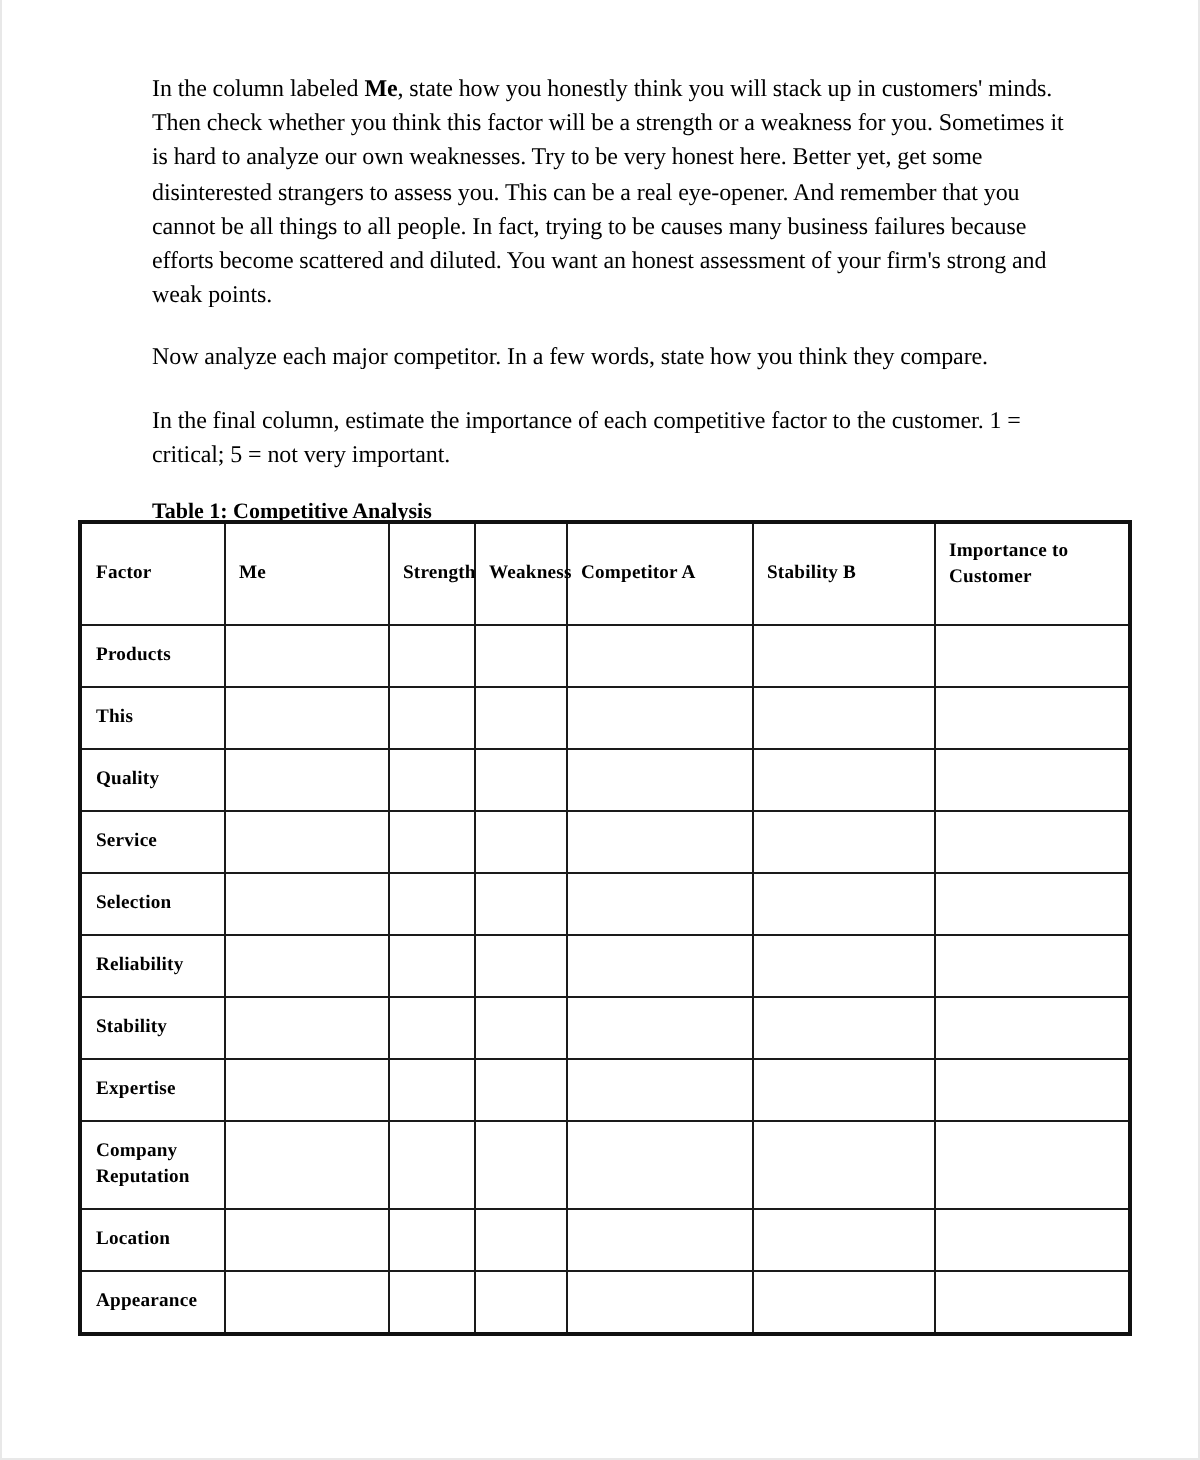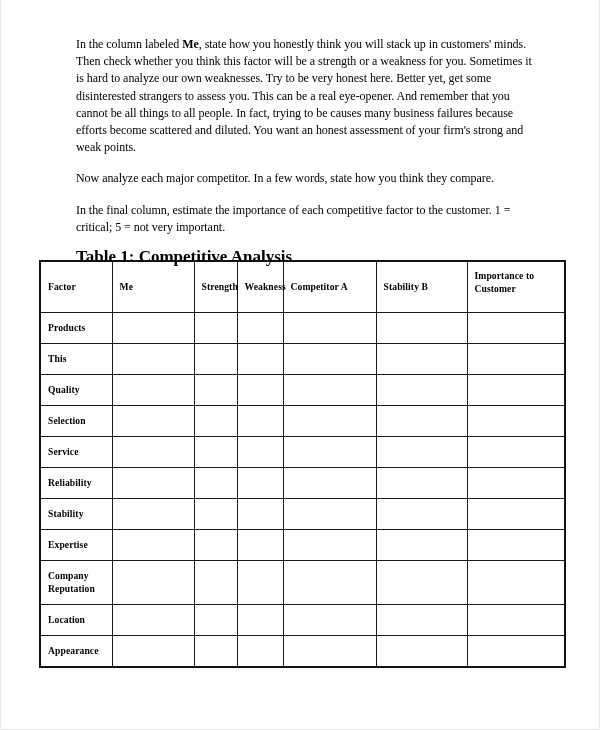--- a/index.html
+++ b/index.html
@@ -38,21 +38,21 @@
     letter-spacing: -0.05px;
   }
   p.body-par.tight {
     margin-bottom: 13px;
   }
   .bold {
     font-weight: bold;
   }
   .table-caption {
     margin: 0;
-    font-size: 17px;
+    font-size: 11px;
     font-weight: bold;
     line-height: 15px;
   }
   
   #table-wrap {
     position: absolute;
     left: 38px;
     top: 260px;
     width: 525px;
   }
@@ -172,31 +172,31 @@
           <td>Quality</td>
           <td class="cell-empty"></td>
           <td class="cell-empty"></td>
           <td class="cell-empty"></td>
           <td class="cell-empty"></td>
           <td class="cell-empty"></td>
           <td class="cell-empty"></td>
         </tr>
 
         <tr>
+          <td>Service</td>
+          <td class="cell-empty"></td>
+          <td class="cell-empty"></td>
+          <td class="cell-empty"></td>
+          <td class="cell-empty"></td>
+          <td class="cell-empty"></td>
+          <td class="cell-empty"></td>
+        </tr>
+
+        <tr>
           <td>Selection</td>
-          <td class="cell-empty"></td>
-          <td class="cell-empty"></td>
-          <td class="cell-empty"></td>
-          <td class="cell-empty"></td>
-          <td class="cell-empty"></td>
-          <td class="cell-empty"></td>
-        </tr>
-
-        <tr>
-          <td>Service</td>
           <td class="cell-empty"></td>
           <td class="cell-empty"></td>
           <td class="cell-empty"></td>
           <td class="cell-empty"></td>
           <td class="cell-empty"></td>
           <td class="cell-empty"></td>
         </tr>
 
         <tr>
           <td>Reliability</td>

